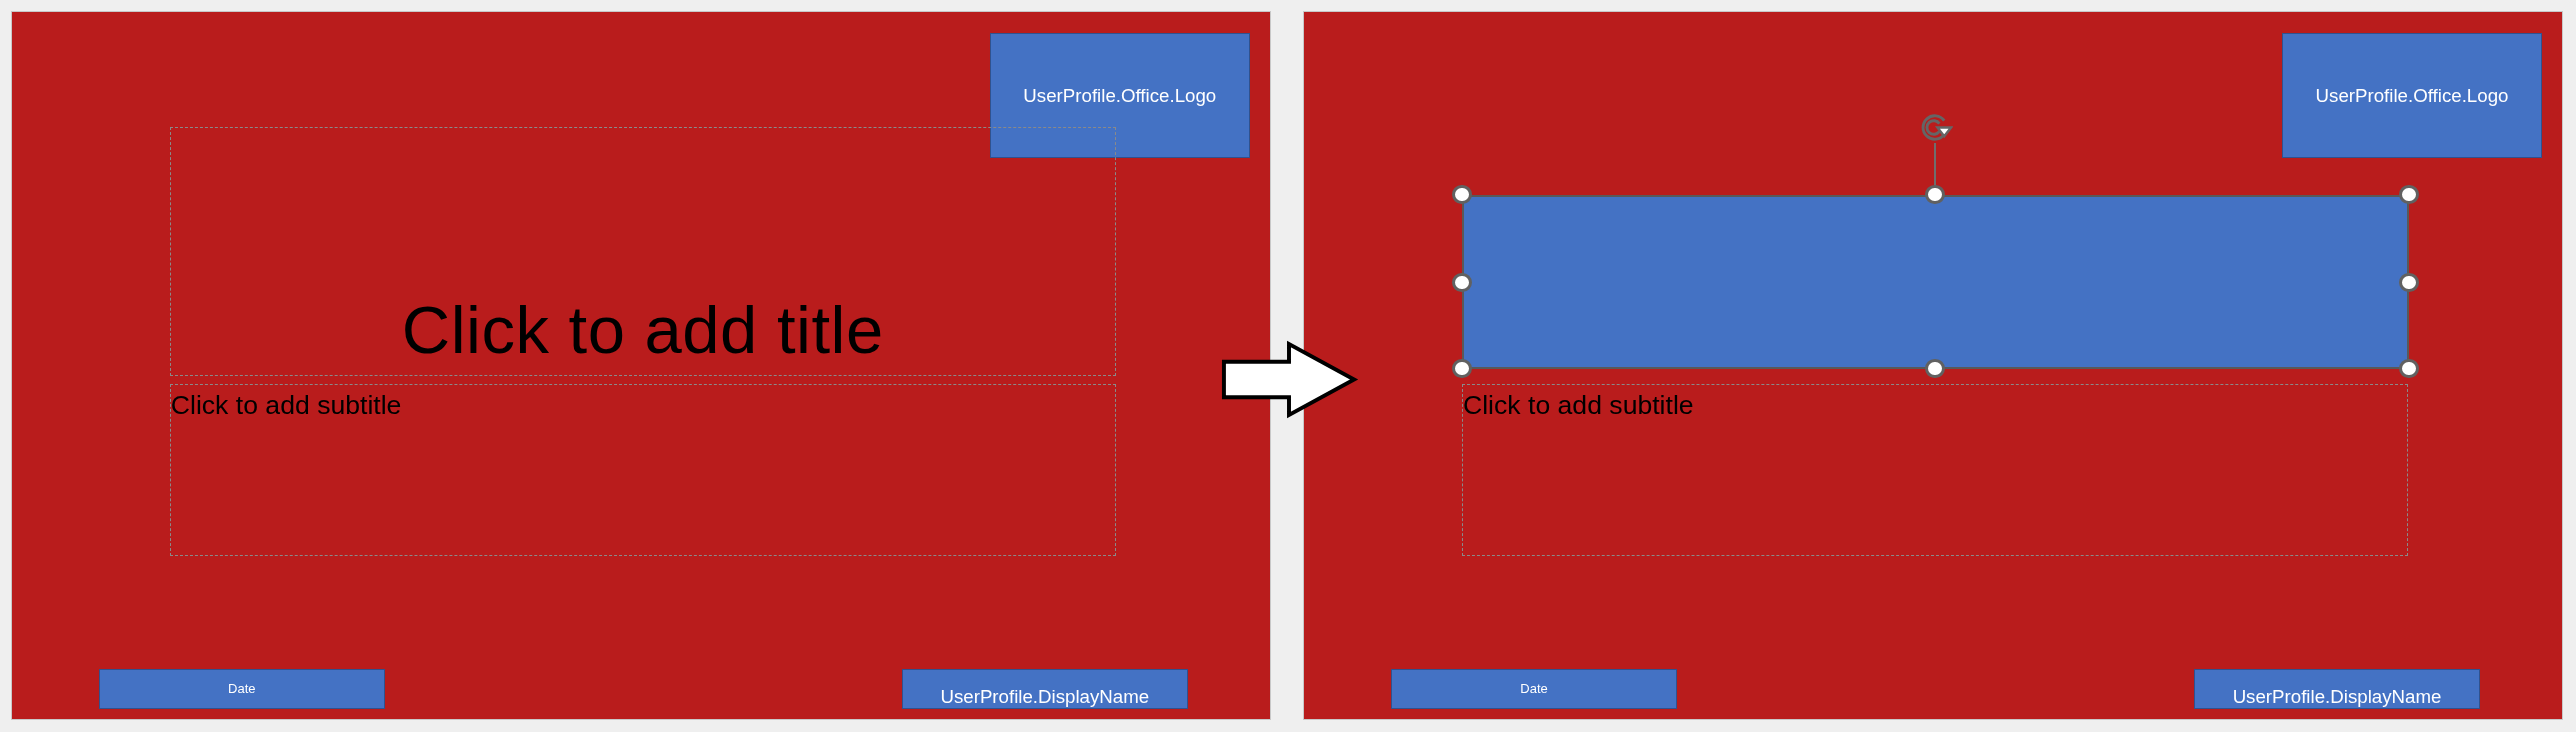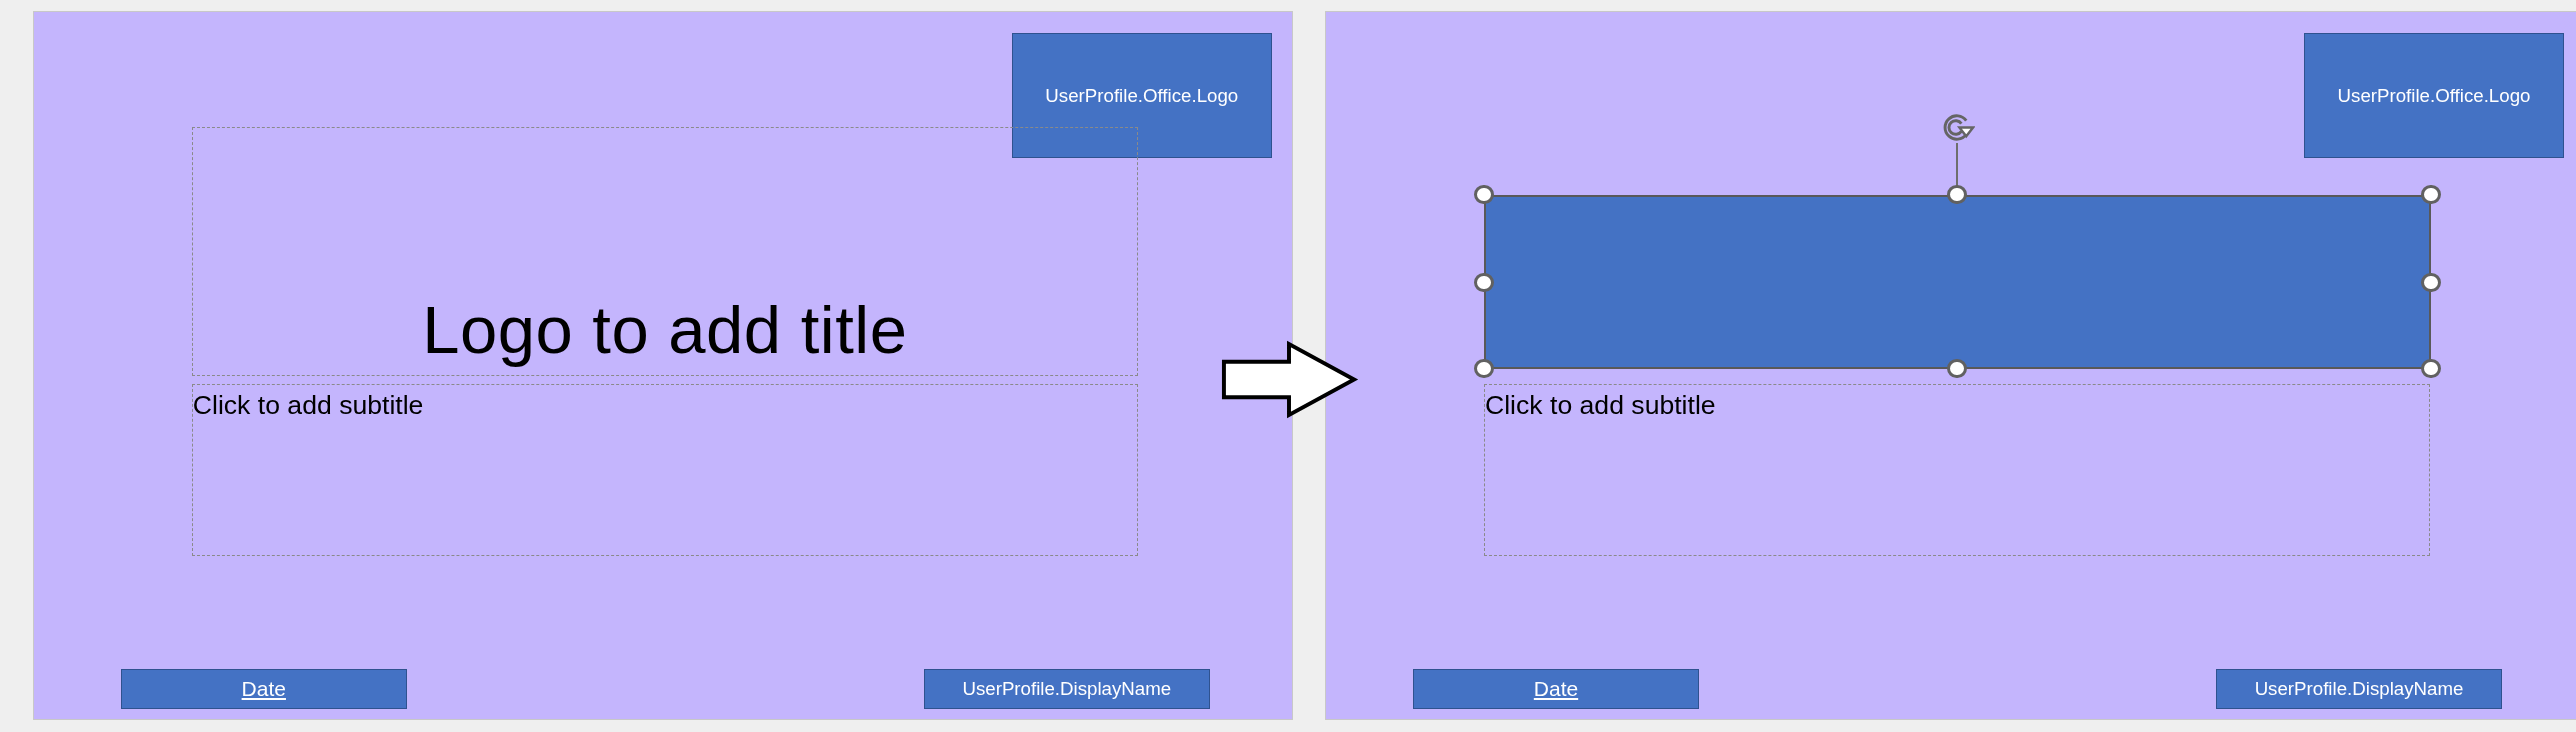--- a/index.html
+++ b/index.html
@@ -12,24 +12,23 @@
       background: #efefef;
       position: relative;
       overflow: hidden;
       font-family: "Liberation Sans", "DejaVu Sans", sans-serif;
     }
     .slide {
       position: absolute;
       top: 10.8px;
       width: 1260px;
       height: 709px;
-      background: #c4b5fd;
+      background: #b91c1c;
       border: 1px solid #c8c8c8;
       box-sizing: border-box;
-      margin-left: 22px;
     }
     .slide.before { left: 10.8px; }
     .slide.after { left: 1303px; }
 
     .placeholder {
       position: absolute;
       border: 1px dashed #8a8a8a;
       box-sizing: border-box;
     }
     .title-box {
@@ -82,29 +81,29 @@
       width: 260px;
       height: 125px;
       font-size: 18.7px;
       z-index: 2;
     }
     .date-box {
       left: 87px;
       top: 657px;
       width: 286px;
       height: 40px;
-      font-size: 21px;
-      text-decoration: underline;
+      font-size: 13px;
     }
     .name-box {
       left: 890px;
       top: 657px;
       width: 286px;
       height: 40px;
       font-size: 18.7px;
+      align-items: flex-end;
     }
 
     .shape-rect {
       position: absolute;
       left: 158px;
       top: 183px;
       width: 947px;
       height: 174px;
       background: #4472c4;
       border: 2px solid #595959;
@@ -152,21 +151,21 @@
   </style>
 </head>
 <body>
 
 <div class="slide before">
   <div class="field-box logo-box">
     <span>UserProfile.Office.Logo</span>
   </div>
 
   <div class="placeholder title-box">
-    <span class="title-text">Logo to add title</span>
+    <span class="title-text">Click to add title</span>
   </div>
 
   <div class="placeholder subtitle-box">
     <span class="subtitle-text">Click to add subtitle</span>
   </div>
 
   <div class="field-box date-box">
     <span>Date</span>
   </div>
 

